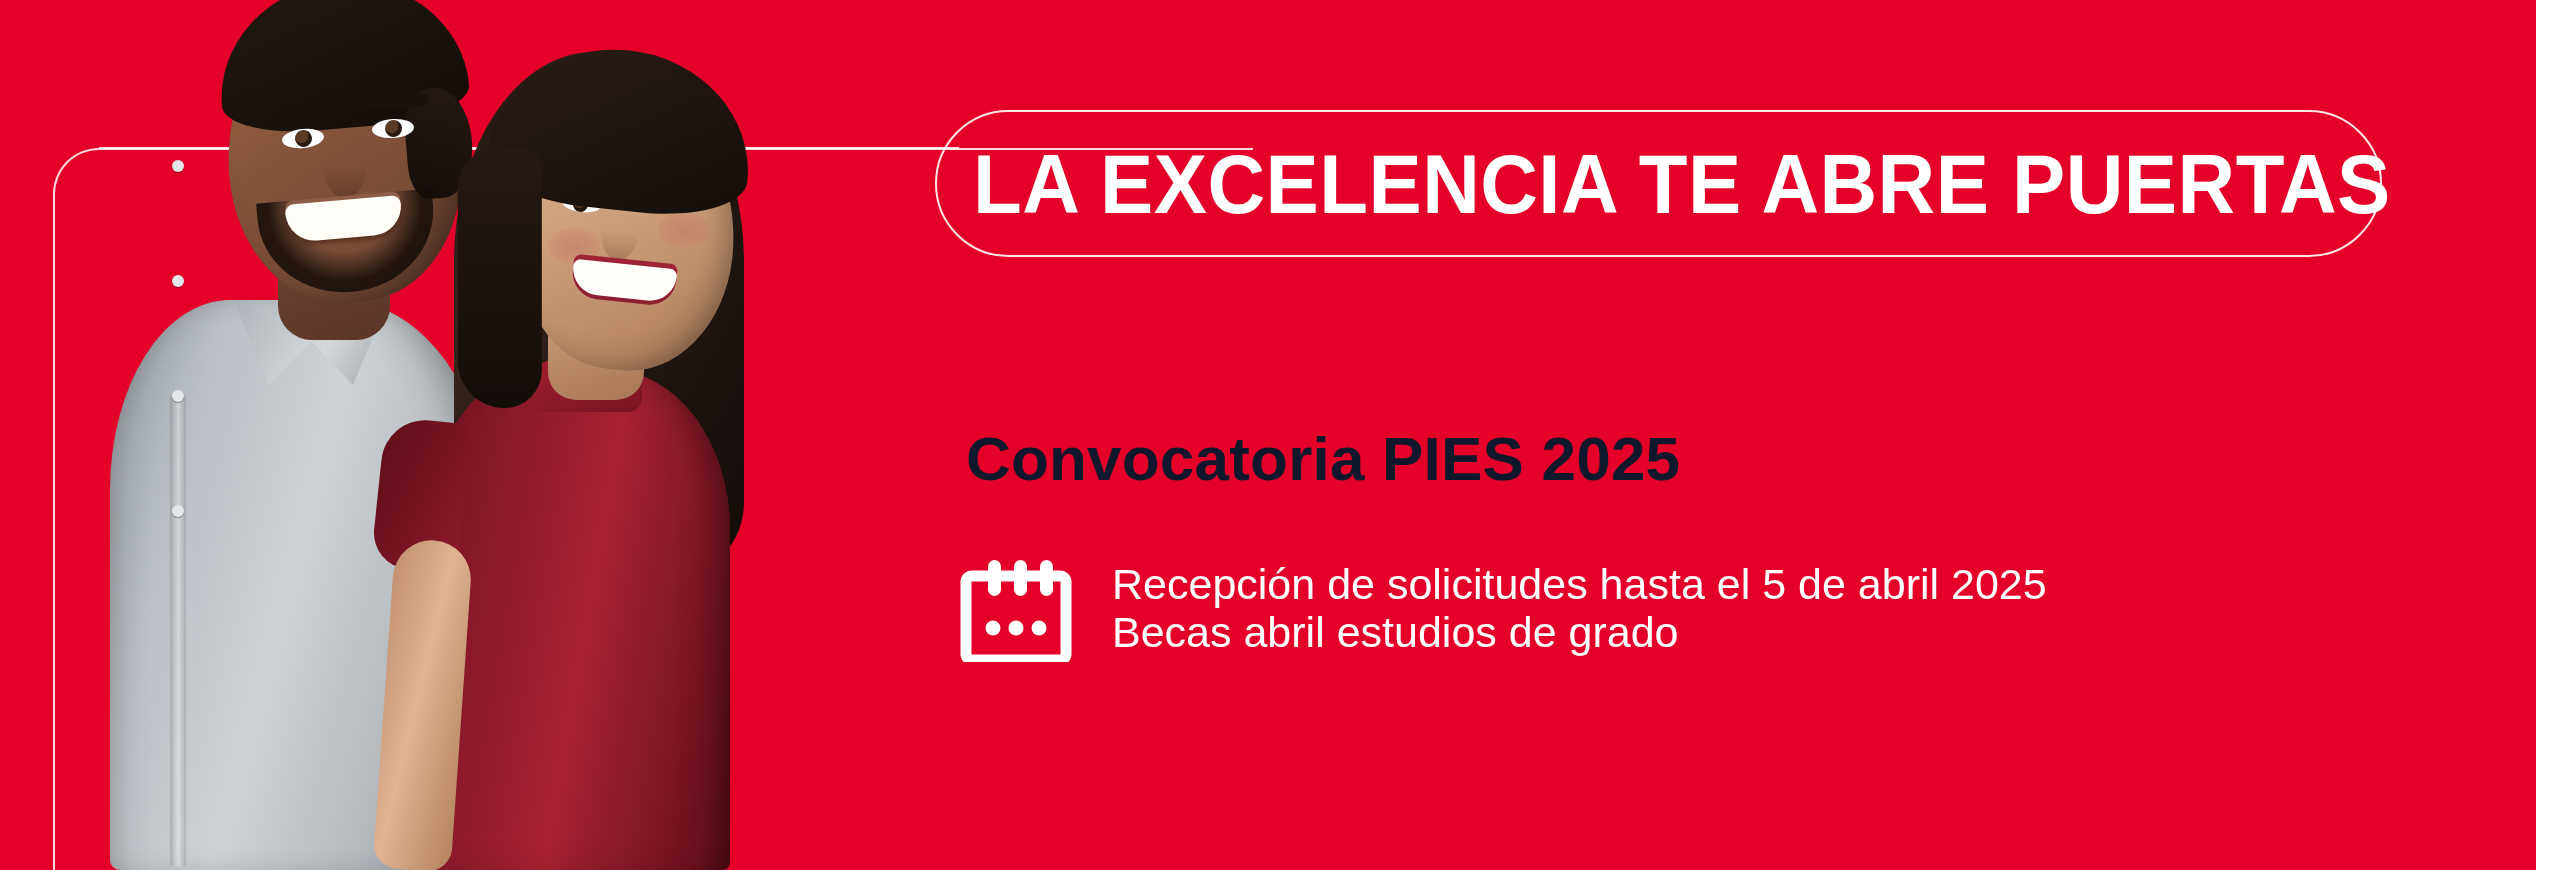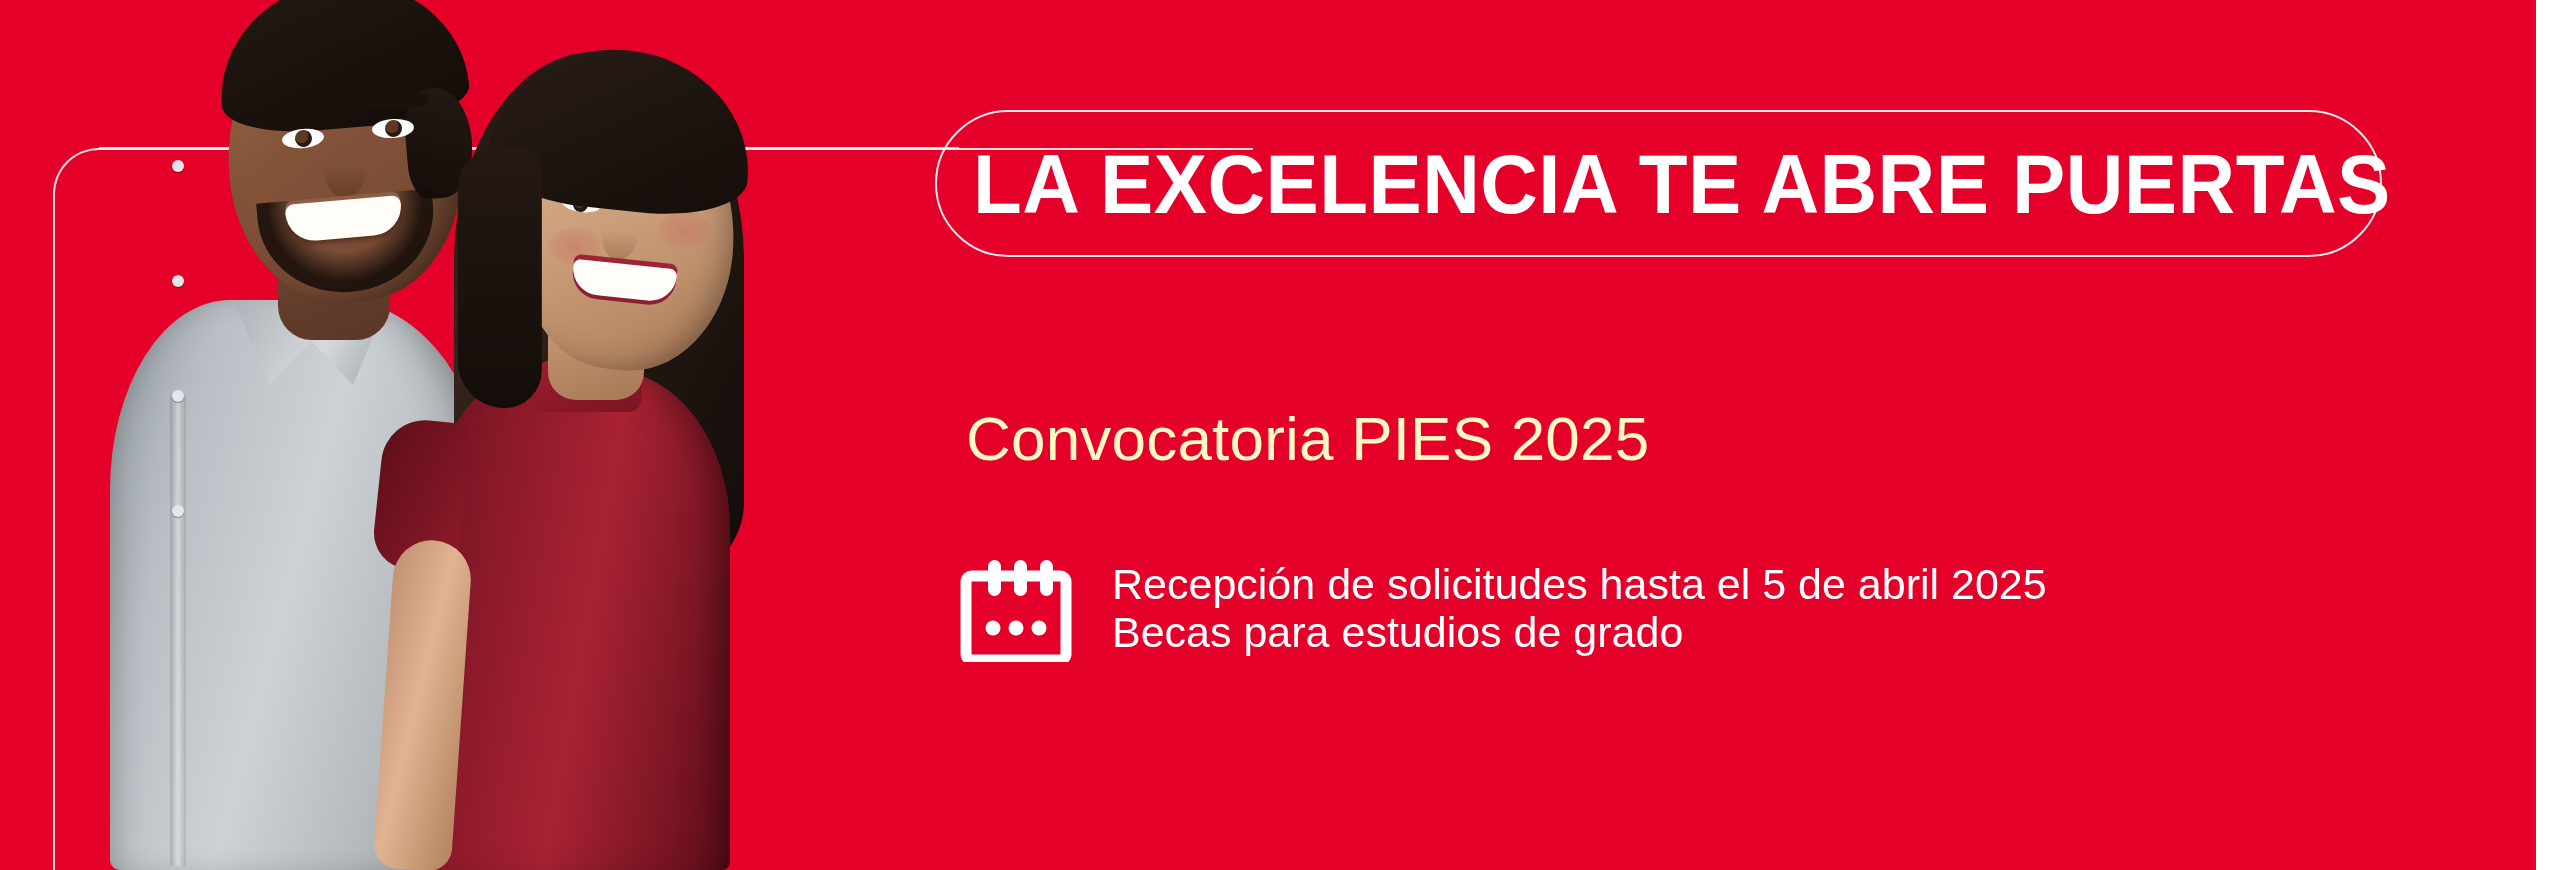--- a/index.html
+++ b/index.html
@@ -358,24 +358,24 @@
     letter-spacing: 0.5px;
     transform: scaleX(0.95);
     transform-origin: left center;
     white-space: nowrap;
   }
 
   
   .subtitle {
     position: absolute;
     left: 966px;
-    top: 408px;
-    color: #fef9c3;
+    top: 428px;
+    color: #0f172a;
     font-size: 62px;
-    font-weight: normal;
+    font-weight: bold;
     line-height: 1;
     letter-spacing: 0.2px;
     white-space: nowrap;
   }
 
   
   .info-block {
     position: absolute;
     left: 960px;
     top: 558px;
@@ -469,17 +469,17 @@
 
       <rect x="6" y="18" width="100" height="84" rx="6" ry="6" fill="none" stroke="#ffffff" stroke-width="11"></rect>
 
       <circle cx="33" cy="70" r="7.5" fill="#ffffff"></circle>
       <circle cx="56" cy="70" r="7.5" fill="#ffffff"></circle>
       <circle cx="79" cy="70" r="7.5" fill="#ffffff"></circle>
     </svg>
 
     <div class="info-lines">
       <div class="info-line">Recepción de solicitudes hasta el 5 de abril 2025</div>
-      <div class="info-line">Becas para estudios de grado</div>
+      <div class="info-line">Becas abril estudios de grado</div>
     </div>
   </div>
 
 </div>
 
 </body></html>

